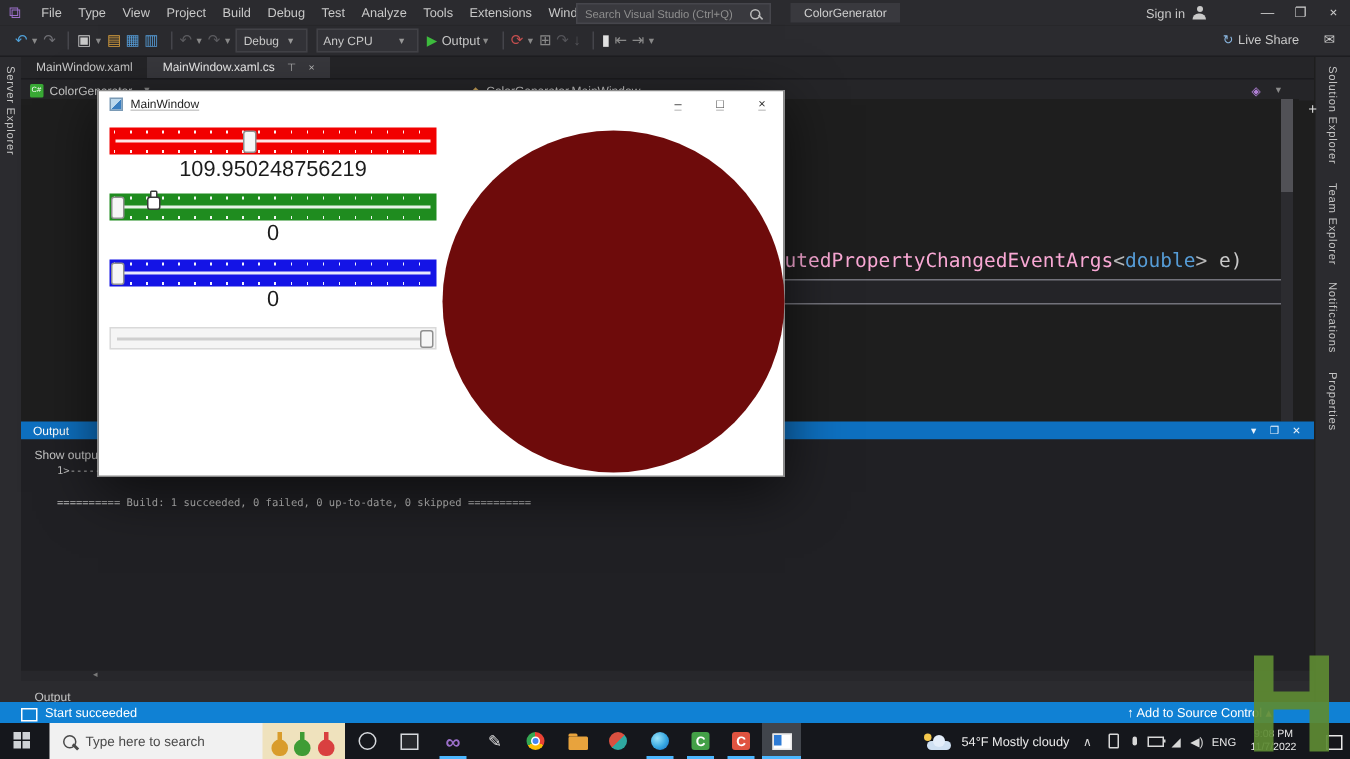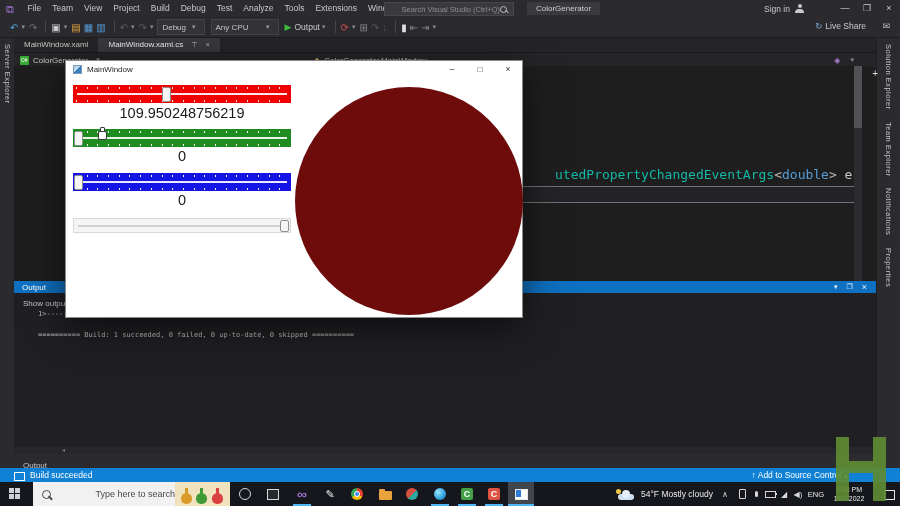--- a/index.html
+++ b/index.html
@@ -1,19 +1,19 @@
 <!DOCTYPE html>
 <html><head>
 <meta charset="utf-8">
 <style>
   html,body{margin:0;padding:0;background:#000;}
   #screen{position:relative;width:900px;height:506px;overflow:hidden;
     font-family:"Liberation Sans",sans-serif;background:#1e1e1e;color:#ccc;}
   .abs{position:absolute;}
-  .txt{white-space:nowrap;text-align:right;}
+  .txt{white-space:nowrap;}
 
   
   #titlebar{left:0;top:0;width:900px;height:17px;background:#2b2b2f;display:flex;align-items:center;}
   .menu-item{font-size:8.5px;color:#c9c9c9;padding:0 5.5px;line-height:17px;}
   #vs-logo{width:12px;height:10px;margin:0 4px 0 6px;color:#9b6fc9;font-size:11px;line-height:10px;}
   #title-search{position:absolute;left:384px;top:2px;width:128px;height:12px;background:#39393e;
     border:1px solid #46464c;display:flex;align-items:center;}
   #title-search span.ph{font-size:7.5px;color:#8f8f8f;padding-left:5px;flex:1;}
   .mag{width:5px;height:5px;border:1px solid #bbb;border-radius:50%;position:relative;margin-right:6px;}
   .mag::after{content:"";position:absolute;left:4px;top:4px;width:4px;height:1px;background:#bbb;transform:rotate(45deg);}
@@ -51,21 +51,21 @@
 
   
   .vstrip{background:#2b2b2f;color:#c4c4c4;font-size:7.5px;}
   .vtext{writing-mode:vertical-rl;letter-spacing:.5px;padding:6px 0;margin:0 auto;display:block;}
   
   #editor{left:14px;top:66px;width:852px;height:215px;background:#1e1e1e;}
   #linenums{position:absolute;left:0;top:12px;width:40px;text-align:right;color:#38809f;
     font-family:"DejaVu Sans Mono",monospace;font-size:12.5px;}
   #linenums div{height:21.7px;line-height:21.7px;}
   #codeline{position:absolute;left:509px;top:101px;font-family:"DejaVu Sans Mono",monospace;font-size:13px;}
-  .c-type{color:#14b8a6;margin-left:32px;} .c-punc{color:#b8b8b8;} .c-kw{color:#569cd6;} .c-plain{color:#c8c8c8;}
+  .c-type{color:#f9a8d4;} .c-punc{color:#b8b8b8;} .c-kw{color:#569cd6;} .c-plain{color:#c8c8c8;}
   #sel-line{position:absolute;left:106px;top:120px;width:740px;height:15px;border:1px solid #72727a;background:#242428;}
   #ed-scroll{position:absolute;right:4px;top:0;width:8px;height:215px;background:#2c2c30;}
   #ed-thumb{position:absolute;right:4px;top:0;width:8px;height:62px;background:#515156;}
   #ed-plus{position:absolute;right:-12px;top:2px;color:#ddd;font-size:10px;}
 
   
   #out-header{left:14px;top:281px;width:862px;height:12px;background:#0e70c0;display:flex;align-items:center;}
   #out-header .t{font-size:8px;color:#fff;padding-left:8px;flex:1;}
   #out-header .ic{color:#e8f2fb;font-size:7px;margin-right:9px;}
   #out-body{left:14px;top:293px;width:862px;height:154px;background:#202024;}
@@ -122,21 +122,21 @@
   .phone{width:5px;height:8px;border:1px solid #d8d8d8;border-radius:1px;}
   .micb{width:3px;height:6px;background:#d8d8d8;border-radius:2px;}
   .batt{width:9px;height:5px;border:1px solid #d8d8d8;position:relative;}
   .batt::after{content:"";position:absolute;right:-2px;top:1px;width:1px;height:2px;background:#d8d8d8;}
   #clock{position:absolute;left:824px;top:3px;width:50px;text-align:center;font-size:7px;line-height:9px;color:#ebebeb;}
   .action{position:absolute;left:884px;top:8px;width:9px;height:8px;border:1px solid #e8e8e8;}
 
   
   #appwin{left:65px;top:60px;width:458px;height:258px;background:#fff;border:1px solid #8a8a8a;
     box-sizing:border-box;box-shadow:0 10px 36px rgba(0,0,0,.6);z-index:30;}
-  #appwin-title{position:absolute;left:0;top:0;width:100%;height:17px;background:#fff;display:flex;align-items:center;}
+  #appwin-title{position:absolute;left:0;top:0;width:100%;height:17px;background:#fff;display:flex;align-items:center;text-decoration:underline;}
   .wpf-ico{width:9px;height:9px;margin:0 5px 0 7px;background:linear-gradient(135deg,#bcd8ec 50%,#3a7ebf 50%);border:1px solid #7a9ab5;box-sizing:border-box;}
   #appwin-title .t{font-size:8px;color:#1f1f1f;flex:1;}
   .awbtn{width:28px;text-align:center;font-size:8.5px;color:#333;line-height:17px;}
   .slider{position:absolute;left:7px;width:218px;height:18px;box-sizing:border-box;}
   .ticks-top,.ticks-bot{position:absolute;left:3px;right:3px;height:2px;
     background-image:repeating-linear-gradient(90deg,rgba(255,255,255,.95) 0 1px,transparent 1px 10.7px);}
   .ticks-top{top:1.5px;} .ticks-bot{bottom:1.5px;}
   .groove{position:absolute;left:4px;right:4px;top:8px;height:2px;background:rgba(255,255,255,.9);}
   .thumb{position:absolute;top:1.5px;width:9px;height:15px;background:#f6f6f6;border:1px solid #8f8f8f;border-radius:2px;box-sizing:border-box;}
   .slider.gray{height:15px;border:1px solid #d9d9d9;background:#f5f5f5;}
@@ -155,21 +155,21 @@
   #wm .cross{position:absolute;left:0;top:24px;width:50px;height:12px;}
 </style>
 </head>
 <body>
 
 <div id="screen">
 
   <div id="titlebar" class="abs">
     <span id="vs-logo">⧉</span>
     <span class="menu-item">File</span>
-    <span class="menu-item">Team</span>
+    <span class="menu-item">Type</span>
     <span class="menu-item">View</span>
     <span class="menu-item">Project</span>
     <span class="menu-item">Build</span>
     <span class="menu-item">Debug</span>
     <span class="menu-item">Test</span>
     <span class="menu-item">Analyze</span>
     <span class="menu-item">Tools</span>
     <span class="menu-item">Extensions</span>
     <span class="menu-item">Window</span>
     <span class="menu-item">Help</span>
@@ -291,21 +291,21 @@
   </div>
   <div id="out-hscroll" class="abs">
     <span class="arr">◂</span>
   </div>
   <div id="out-tab" class="abs">
     <span>Output</span>
   </div>
 
   <div id="statusbar" class="abs">
     <span class="win-ico"></span>
-    <span id="status-left">Build succeeded</span>
+    <span id="status-left">Start succeeded</span>
     <span id="status-right">
       <span>↑ </span><span>Add to Source Control</span><span> ▴</span>
     </span>
   </div>
 
   <div id="taskbar" class="abs">
     <span id="start">
         <i></i>
         <i></i>
         <i></i>

